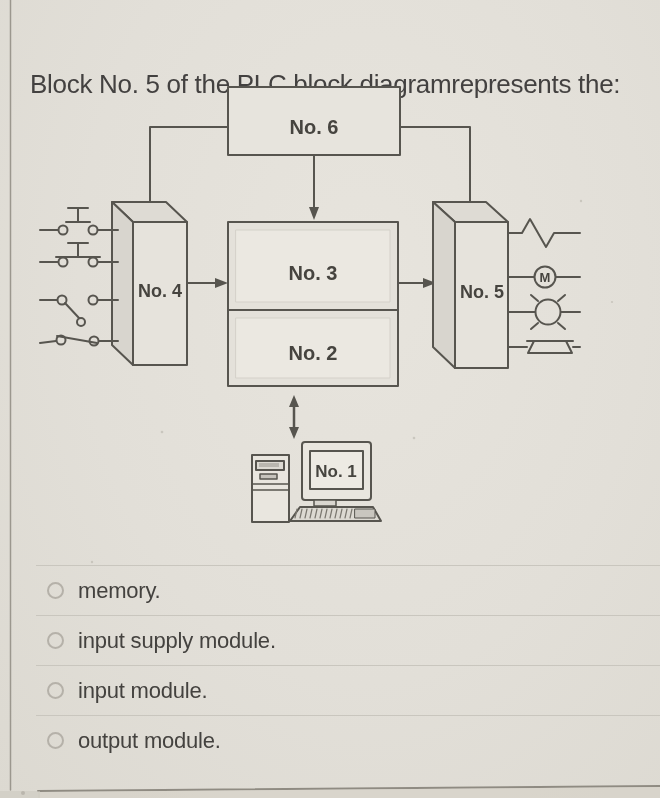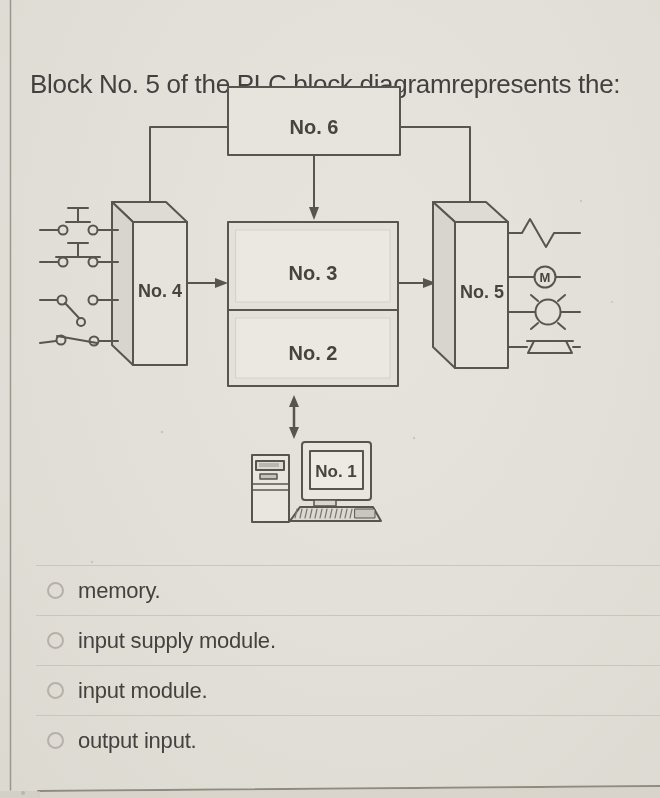--- a/index.html
+++ b/index.html
@@ -206,17 +206,17 @@
     <div class="option-row">
       <span class="radio"></span>
       <span class="option-label">input supply module.</span>
     </div>
     <div class="option-row">
       <span class="radio"></span>
       <span class="option-label">input module.</span>
     </div>
     <div class="option-row">
       <span class="radio"></span>
-      <span class="option-label">output input.</span>
+      <span class="option-label">output module.</span>
     </div>
   </div>
 
 </div>
 
 </body></html>

